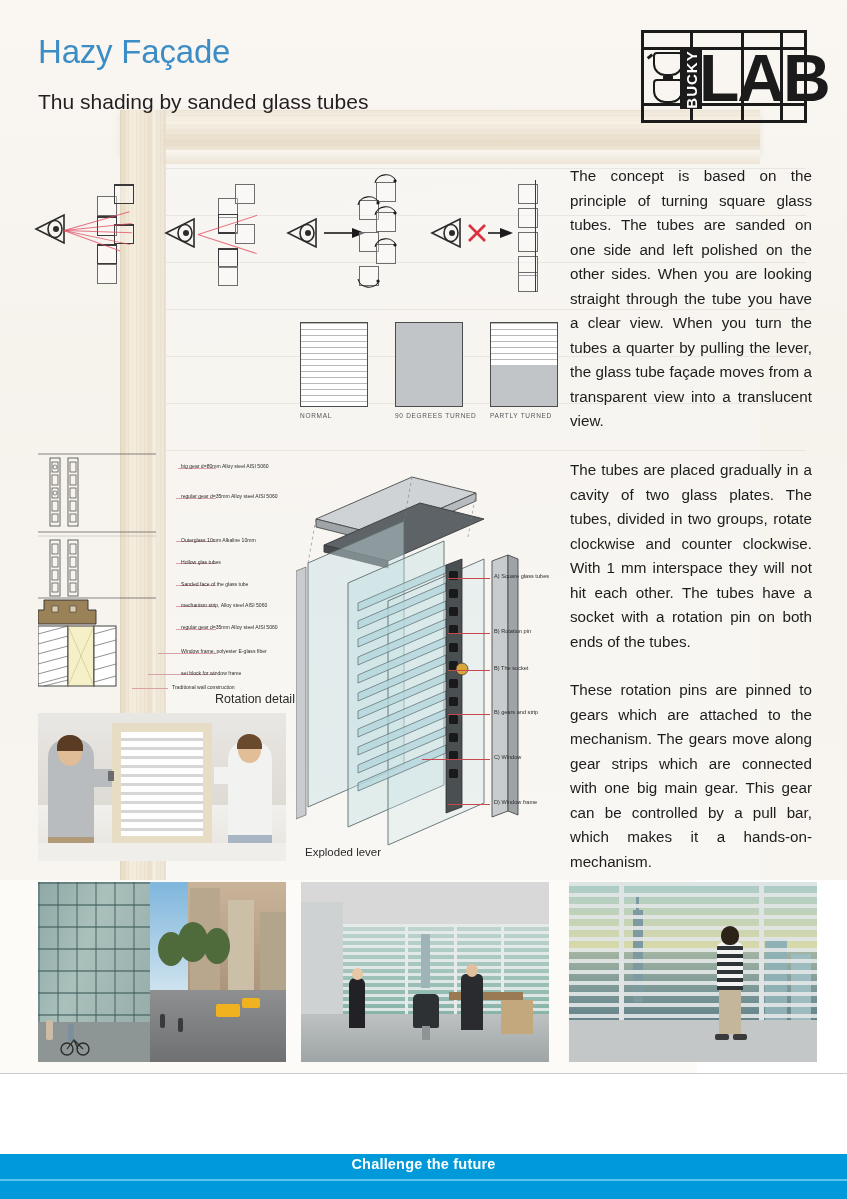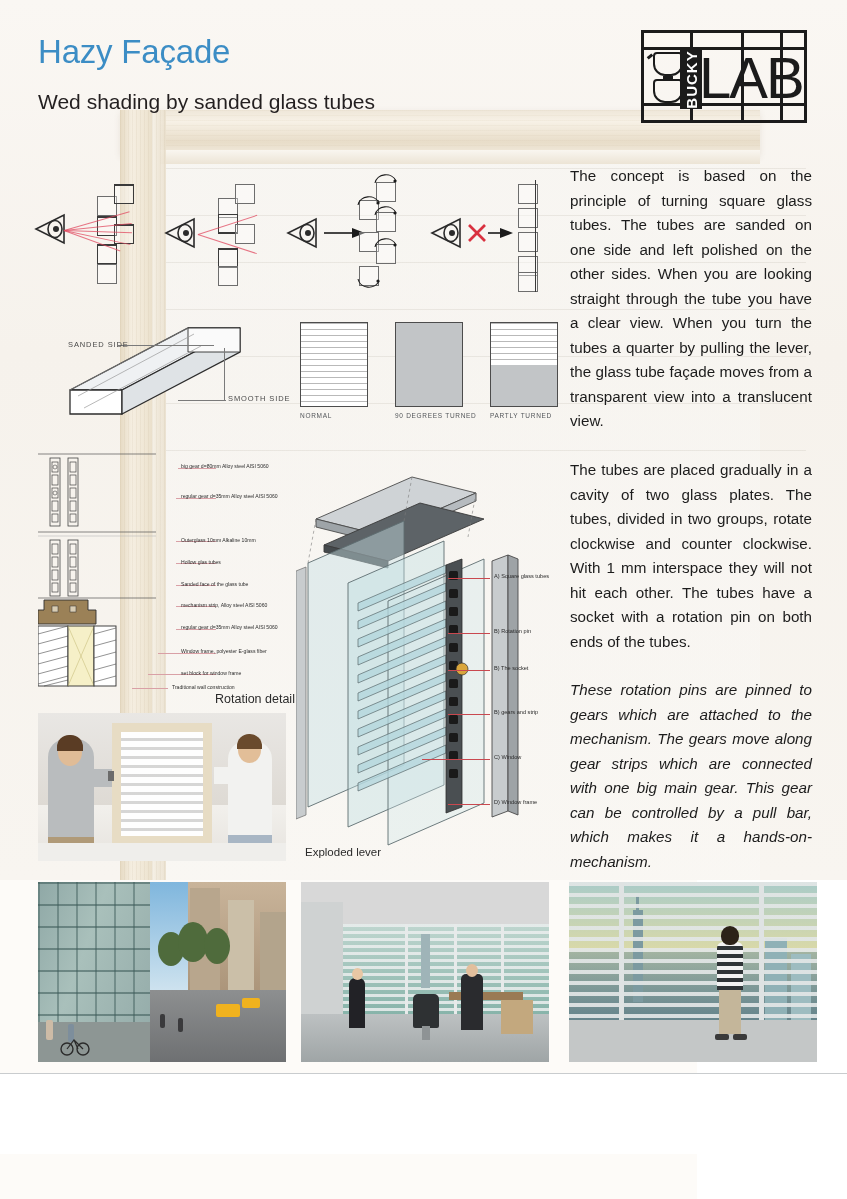--- a/index.html
+++ b/index.html
@@ -96,21 +96,21 @@
   .bl-arm { position:absolute; left:-4px; top:4px; width:6px; height:3px; background:#1b1b1b; transform:rotate(-40deg);}
   .bl-bucky {
     position:absolute; left:36px; top:16px; width:22px; height:60px;
     background:#1b1b1b; color:#fff;
     font-size:15px; font-weight:700; letter-spacing:1px;
     display:flex; align-items:center; justify-content:center;
   }
   .bl-bucky span { transform: rotate(-90deg); white-space: nowrap; }
   .bl-lab {
     position:absolute; left:55px; top:8px;
-    font-size:58px; font-weight:400; color:#1b1b1b;
+    font-size:66px; font-weight:700; color:#1b1b1b;
     line-height:74px; letter-spacing:-2px;
     font-family:"Liberation Sans", sans-serif;
   }
 
   
   .concept-row { position:absolute; left:34px; top:168px; width:530px; height:120px; }
   .cpanel { position:absolute; top:0; width:132px; height:120px; }
   .eye { position:absolute; }
   .tube-sq {
     position:absolute; width:20px; height:20px;
@@ -280,21 +280,21 @@
     <div class="wood-grain-top"></div>
     <div class="frame-top2"></div>
     <div class="glass-panel"></div>
     <div class="pale-lines"></div>
     <div class="frame-left"></div>
     <div class="frame-left2"></div>
     <div class="wood-grain"></div>
   </div>
 
   <div class="title">Hazy Façade</div>
-  <div class="subtitle">Wed shading by sanded glass tubes</div>
+  <div class="subtitle">Thu shading by sanded glass tubes</div>
 
   <div class="bucky-logo">
     <div class="bl-rail-t"></div>
     <div class="bl-rail-b"></div>
     <div class="bl-div" style="left:46px;"></div>
     <div class="bl-div" style="left:97px;"></div>
     <div class="bl-div" style="left:136px;"></div>
     <div class="bl-glasses">
       <div class="bl-lens l1"></div>
       <div class="bl-lens l2"></div>
@@ -398,36 +398,20 @@
       </svg>
       <div class="tube-sq" style="left:88px; top:16px;"></div>
       <div class="tube-sq" style="left:88px; top:40px;"></div>
       <div class="tube-sq" style="left:88px; top:64px;"></div>
       <div class="tube-sq" style="left:88px; top:88px;"></div>
       <div class="tube-sq" style="left:88px; top:104px;"></div>
       <div style="position:absolute; left:105px; top:12px; width:1.4px; height:112px; background:#3a3a3a;"></div>
     </div>
   </div>
 
-  <div class="iso-wrap">
-    <svg width="250" height="108" viewBox="0 0 250 108">
-      <polygon points="10,72 128,10 180,10 62,72" fill="#eff1f3" stroke="#2d2d2d" stroke-width="1.3"></polygon>
-      <polygon points="10,72 62,72 62,96 10,96" fill="#ffffff" stroke="#2d2d2d" stroke-width="1.3"></polygon>
-      <polygon points="62,72 180,10 180,34 62,96" fill="#dfe3e6" stroke="#2d2d2d" stroke-width="1.3"></polygon>
-      <polygon points="128,10 180,10 180,34 128,34" fill="#fafafa" stroke="#2d2d2d" stroke-width="0.9"></polygon>
-      <line x1="10" y1="72" x2="128" y2="10" stroke="#8a8a8a" stroke-width="0.7"></line>
-      <line x1="18" y1="78" x2="134" y2="16" stroke="#9a9a9a" stroke-width="0.7"></line>
-      <line x1="24" y1="90" x2="141" y2="28" stroke="#9a9a9a" stroke-width="0.7"></line>
-    </svg>
-    <div class="leader" style="left:58px; top:27px; width:96px;"></div>
-    <div class="lbl-small" style="left:8px; top:22px;">Sanded side</div>
-    <div class="leader-v" style="left:164px; top:30px; height:52px;"></div>
-    <div class="leader" style="left:118px; top:82px; width:48px;"></div>
-    <div class="lbl-small" style="left:168px; top:76px;">Smooth side</div>
-  </div>
 
   <div class="states">
     <div class="state-box" style="left:0px;">
       <div class="state-lines"></div>
     </div>
     <div class="state-cap" style="left:0px;">Normal</div>
 
     <div class="state-box" style="left:95px;">
       <div class="state-gray" style="top:0; height:100%;"></div>
     </div>
@@ -611,21 +595,21 @@
 
     <div class="ev-lead" style="left:152px; top:349px; width:42px;"></div>
     <div class="ev-label" style="left:198px; top:344px;">D) Window frame</div>
   </div>
   <div class="ev-caption">Exploded lever</div>
 
   <div style="position:absolute; left:570px; top:164px; width:242px; font-size:15.2px; line-height:24.5px; color:#1c1c1c; text-align:justify;">The concept is based on the principle of turning square glass tubes. The tubes are sanded on one side and left polished on the other sides. When you are looking straight through the tube you have a clear view. When you turn the tubes a quarter by pulling the lever, the glass tube façade moves from a transparent view into a translucent view.</div>
 
   <div style="position:absolute; left:570px; top:458px; width:242px; font-size:15.2px; line-height:24.5px; color:#1c1c1c; text-align:justify;">The tubes are placed gradually in a cavity of two glass plates. The tubes, divided in two groups, rotate clockwise and counter clockwise. With 1 mm interspace they will not hit each other. The tubes have a socket with a rotation pin on both ends of the tubes.</div>
 
-  <div style="position:absolute; left:570px; top:678px; width:242px; font-size:15.2px; line-height:24.5px; color:#1c1c1c; text-align:justify;font-style:italic;">These rotation pins are pinned to gears which are attached to the mechanism. The gears move along gear strips which are connected with one big main gear. This gear can be controlled by a pull bar, which makes it a hands-on-mechanism.</div>
+  <div style="position:absolute; left:570px; top:678px; width:242px; font-size:15.2px; line-height:24.5px; color:#1c1c1c; text-align:justify;">These rotation pins are pinned to gears which are attached to the mechanism. The gears move along gear strips which are connected with one big main gear. This gear can be controlled by a pull bar, which makes it a hands-on-mechanism.</div>
 
   <div class="photo photo-proto">
     <div class="pp-person" style="left:10px; width:46px; height:104px; background:#b9bcbe;"></div>
     <div class="pp-head" style="left:20px; top:26px; width:24px; height:27px; background:#e0bc97;"></div>
     <div class="pp-head" style="left:19px; top:22px; width:26px; height:16px; background:#5a3c24; border-radius:12px 12px 0 0;"></div>
     <div class="pp-person" style="left:34px; top:56px; width:42px; height:18px; background:#b9bcbe; border-radius:0;"></div>
     <div style="position:absolute; left:10px; bottom:0; width:46px; height:24px; background:#b09a78;"></div>
 
     <div class="pp-frame">
       <div class="pp-slats"></div>
@@ -713,14 +697,18 @@
   </div>
 
   <div class="footer-rule"></div>
   <div class="footer">
 
     
 
     
   </div>
 
+  <div class="blue-bar">
+    <div class="bb-text">Challenge the future</div>
+    <div class="bb-line"></div>
+  </div>
 
 </div>
 
 </body></html>

